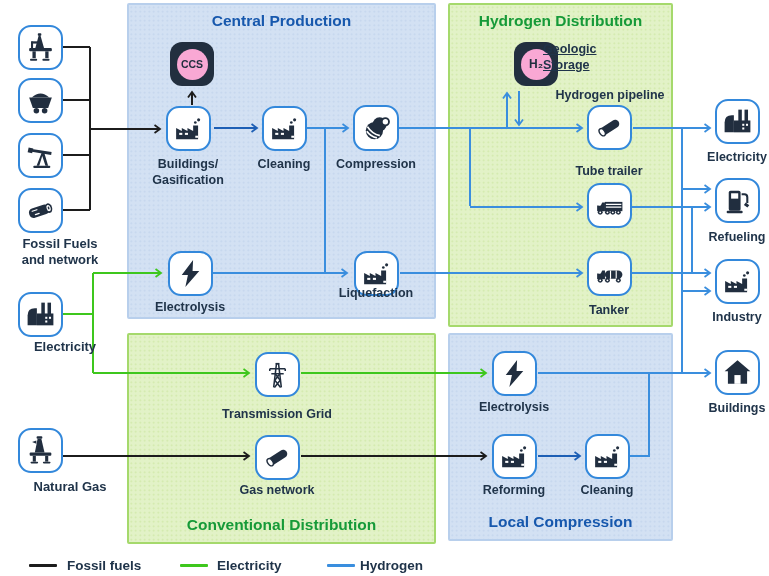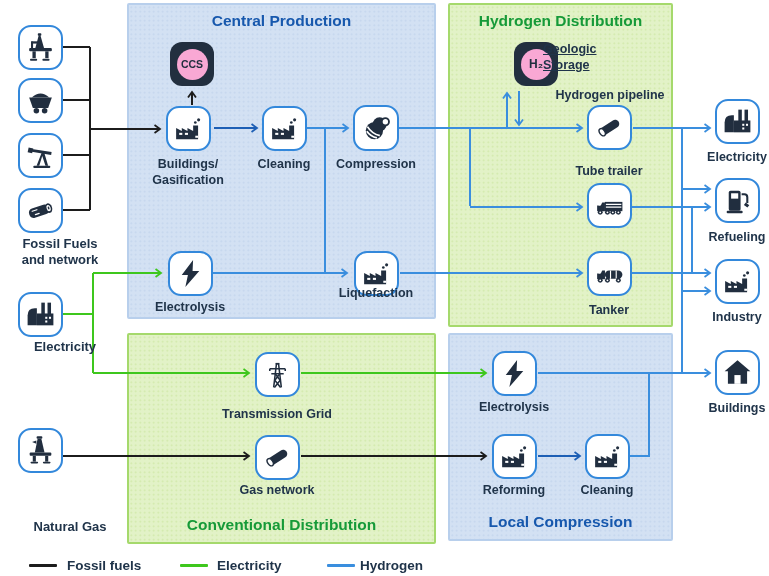--- a/index.html
+++ b/index.html
@@ -346,21 +346,21 @@
       <path class="ic" d="M16 4 L3.5 14.8 h3.2 V27 h18.6 V14.8 h3.2 Z"></path>
       <rect x="13" y="18.5" width="6" height="8.5" fill="#fff"></rect>
     </svg>
   </div>
 
   <div class="lbl src" style="left:0px;top:236px;width:120px;">
     <div>Fossil Fuels</div>
     <div>and network</div>
   </div>
   <div class="lbl src" style="left:5px;top:339px;width:120px;">Electricity</div>
-  <div class="lbl src" style="left:10px;top:479px;width:120px;margin-top:40px;">Natural Gas</div>
+  <div class="lbl src" style="left:10px;top:479px;width:120px;">Natural Gas</div>
 
   <div class="lbl" style="left:128px;top:156px;width:120px;">
     <div>Buildings/</div>
     <div>Gasification</div>
   </div>
   <div class="lbl" style="left:224px;top:156px;width:120px;">Cleaning</div>
   <div class="lbl" style="left:316px;top:156px;width:120px;">Compression</div>
   <div class="lbl" style="left:130px;top:299px;width:120px;">Electrolysis</div>
   <div class="lbl" style="left:316px;top:285px;width:120px;">Liquefaction</div>
 

